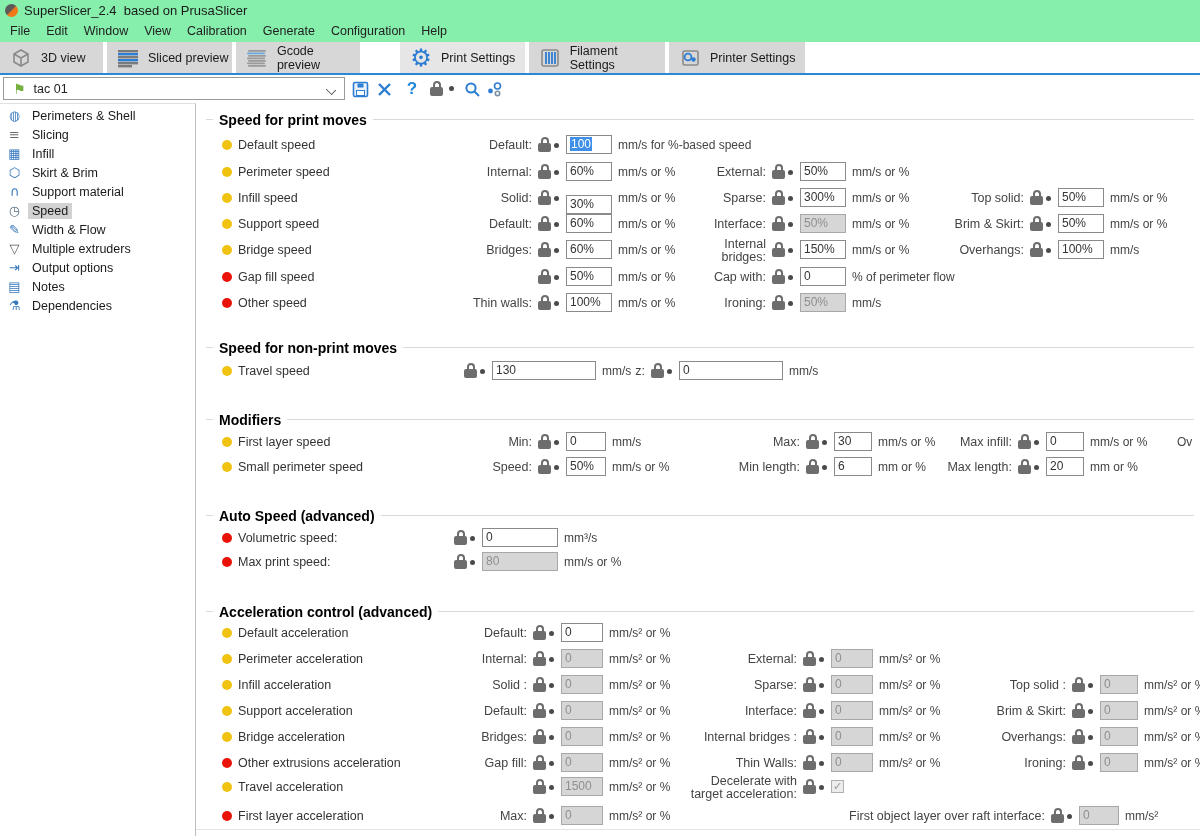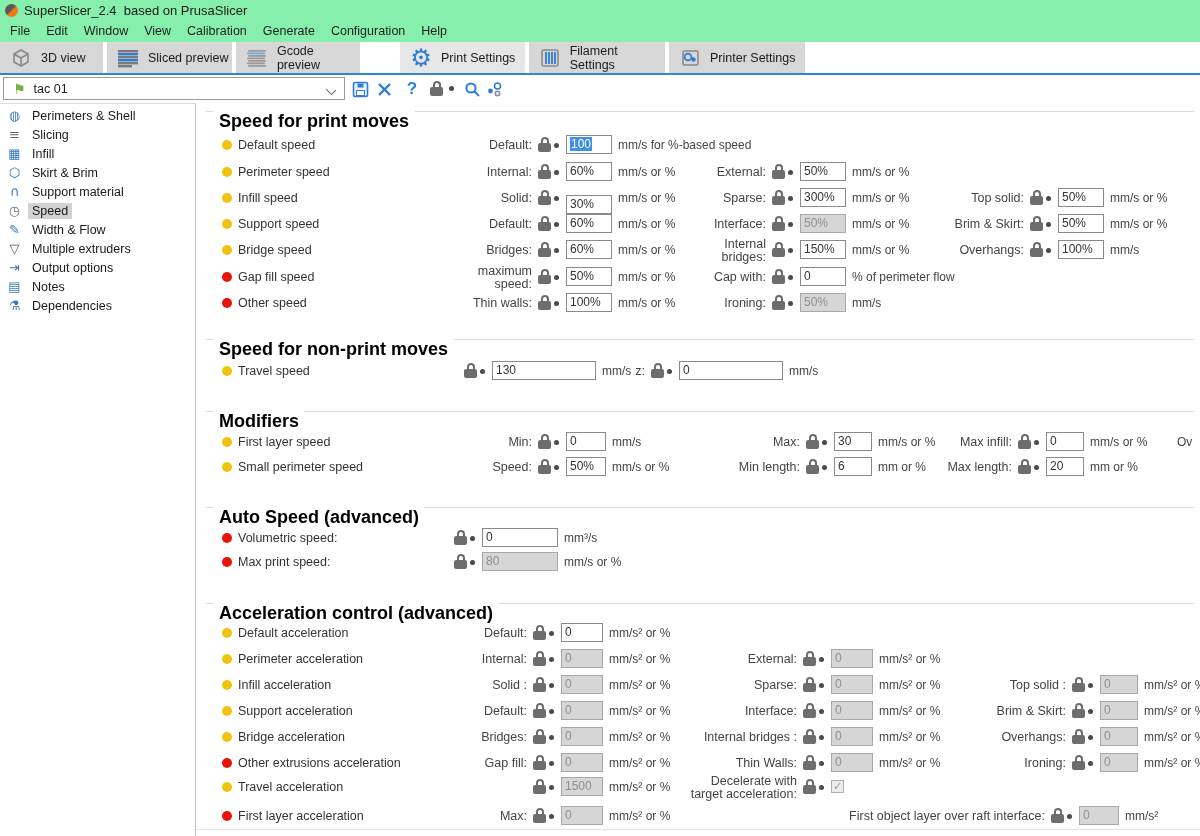--- a/index.html
+++ b/index.html
@@ -38,22 +38,22 @@
   .dotm{position:absolute;width:5px;height:5px;border-radius:50%;background:#4a4a4a;}
   
   .sidebar{position:absolute;left:0;top:103px;width:196px;height:733px;border-top:1px solid #e0e0e0;
            border-right:1px solid #bdbdbd;box-sizing:border-box;padding-top:2px;background:#fff;}
   .side-item{height:19px;display:flex;align-items:center;padding-left:6px;font-size:12.5px;color:#1a1a1a;}
   .side-item .g{width:17px;margin-right:5px;text-align:center;font-size:13px;font-family:"DejaVu Sans",sans-serif;}
   .side-item .lbl{padding:0 4px;line-height:16px;}
   .side-item .lbl.sel{background:#d2d2d2;}
   
   .main{position:absolute;left:196px;top:103px;width:1004px;height:733px;overflow:hidden;background:#fff;}
-  .sec-title{position:absolute;left:10px;right:6px;height:17px;display:flex;gap:6px;
-             font-size:18px;font-weight:bold;color:#000;}
+  .sec-title{position:absolute;left:10px;right:6px;height:17px;display:flex;align-items:center;gap:6px;
+             font-size:14px;font-weight:bold;color:#000;}
   .sec-title::before{content:"";width:7px;border-top:1px solid #dadada;}
   .sec-title::after{content:"";flex:1;border-top:1px solid #dadada;}
   .row{position:absolute;left:0;width:1004px;height:26px;}
   .bullet{position:absolute;left:26px;top:8px;width:10px;height:10px;border-radius:50%;}
   .bullet.y{background:#f0c310;}
   .bullet.r{background:#ea1309;}
   .optlabel{position:absolute;left:42px;top:0;line-height:26px;font-size:12.5px;color:#333;white-space:nowrap;}
   .flabel{position:absolute;top:0;width:180px;line-height:26px;font-size:12.5px;color:#444;text-align:right;white-space:nowrap;}
   .flabel.wrap{white-space:pre-line;line-height:12.5px;top:1px;}
   .flabel.wide{width:260px;}
@@ -320,22 +320,20 @@
         <span class="unit" style="left: 656px;">mm/s or %</span>
         <span class="flabel" style="left: 648px;">Overhangs:</span>
         <span class="lock" style="left: 834px; top: 5px;"></span>
         <span class="dotm" style="left: 850px; top: 11px;"></span>
         <div class="ibox" style="left: 862px; width: 46px;">100%</div>
         <span class="unit" style="left: 914px;">mm/s</span>
       </div>
       <div class="row" style="top: 161px;">
         <span class="bullet r"></span>
         <span class="optlabel">Gap fill speed</span>
-        <span class="flabel wrap" style="left: 156px;">maximum
-speed:</span>
         <span class="lock" style="left: 342px; top: 5px;"></span>
         <span class="dotm" style="left: 358px; top: 11px;"></span>
         <div class="ibox" style="left: 370px; width: 46px;">50%</div>
         <span class="unit" style="left: 422px;">mm/s or %</span>
         <span class="flabel" style="left: 390px;">Cap with:</span>
         <span class="lock" style="left: 576px; top: 5px;"></span>
         <span class="dotm" style="left: 592px; top: 11px;"></span>
         <div class="ibox" style="left: 604px; width: 46px;">0</div>
         <span class="unit" style="left: 656px;">% of perimeter flow</span>
       </div>

